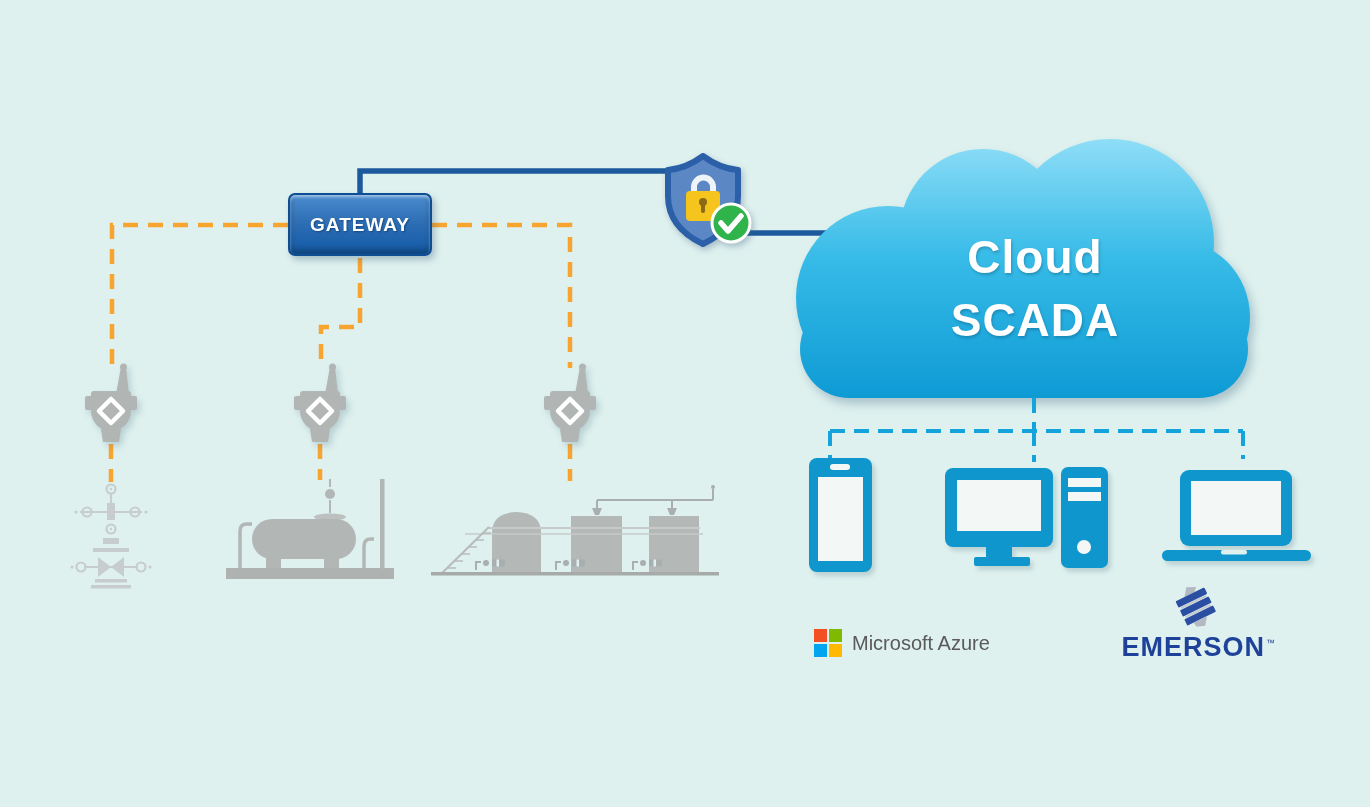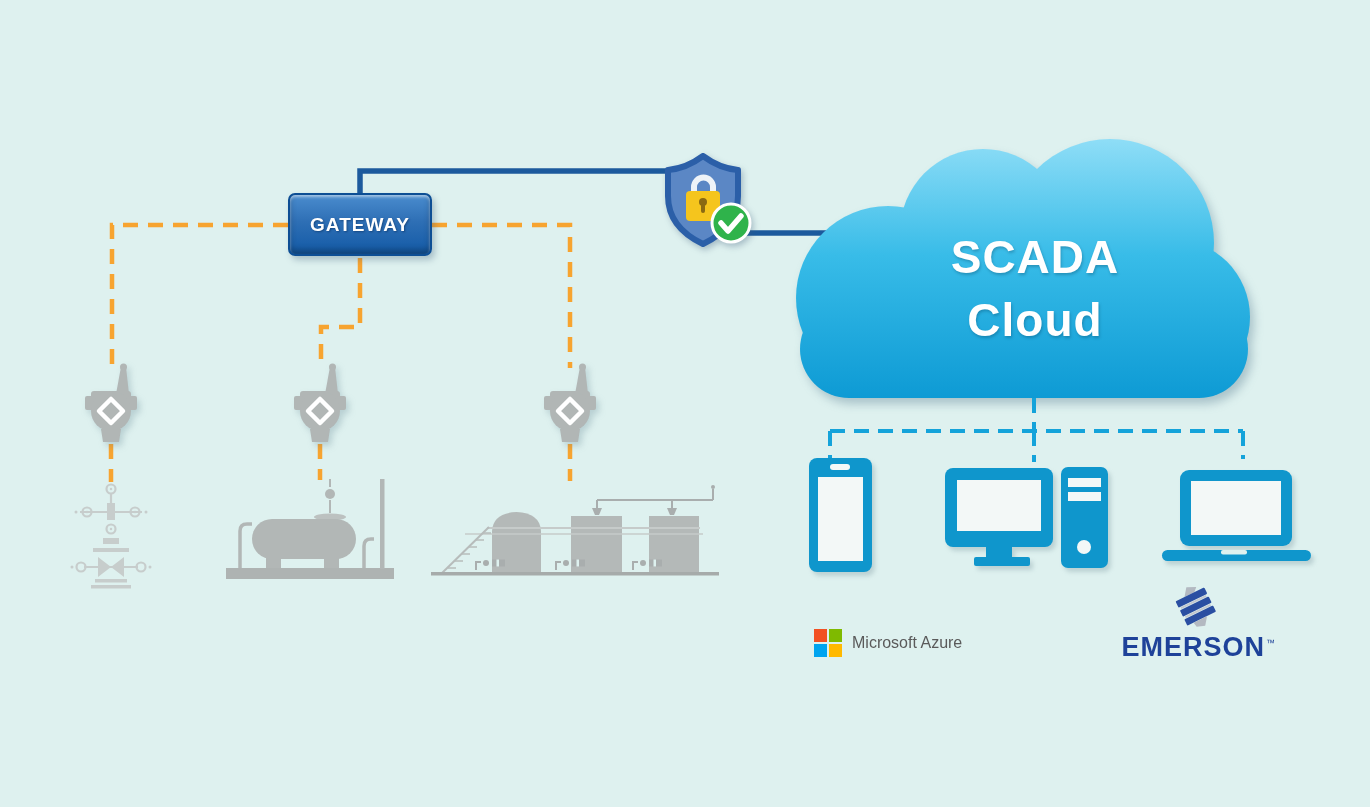--- a/index.html
+++ b/index.html
@@ -23,21 +23,21 @@
     position:absolute;left:880px;top:226px;width:310px;text-align:center;
     color:#fff;font-weight:bold;font-size:46px;line-height:63px;letter-spacing:1px;
     text-shadow:1px 2px 3px rgba(0,50,80,.28);
   }
 
   .azure{position:absolute;left:814px;top:629px;display:flex;align-items:center;}
   .ms-grid{width:28px;height:28px;display:grid;grid-template-columns:13px 13px;grid-template-rows:13px 13px;gap:2px;}
   .ms-grid i{display:block;}
   .ms-grid .s1{background:#f25022;} .ms-grid .s2{background:#7fba00;}
   .ms-grid .s3{background:#00a4ef;} .ms-grid .s4{background:#ffb900;}
-  .azure-text{margin-left:10px;font-size:16px;color:#5a5a5a;}
+  .azure-text{margin-left:10px;font-size:20px;color:#5a5a5a;}
 
   .emerson{position:absolute;left:1116px;top:584px;width:160px;text-align:right;}
   .em-icon{display:block;margin:0 auto 2px auto;}
   .em-text{font-size:27px;font-weight:bold;color:#1e4299;letter-spacing:1px;white-space:nowrap;}
   .em-text sup{font-size:9px;font-weight:normal;margin-left:1px;}
 
   .shadow-soft{filter:drop-shadow(3px 4px 3px rgba(90,125,140,.28));}
 </style>
 </head>
 <body>
@@ -216,22 +216,22 @@
         <rect x="1221" y="550" width="26" height="4.5" rx="2" fill="#def1ef"></rect>
       </g>
     </g>
   </svg>
 
   <div class="gateway-box">
     <span>GATEWAY</span>
   </div>
 
   <div class="cloud-text">
+    <div>Cloud</div>
     <div>SCADA</div>
-    <div>Cloud</div>
   </div>
 
   <div class="azure">
     <div class="ms-grid">
       <i class="s1"></i>
         <i class="s2"></i>
         <i class="s3"></i>
         <i class="s4"></i>
     </div>
     <span class="azure-text">Microsoft Azure</span>

